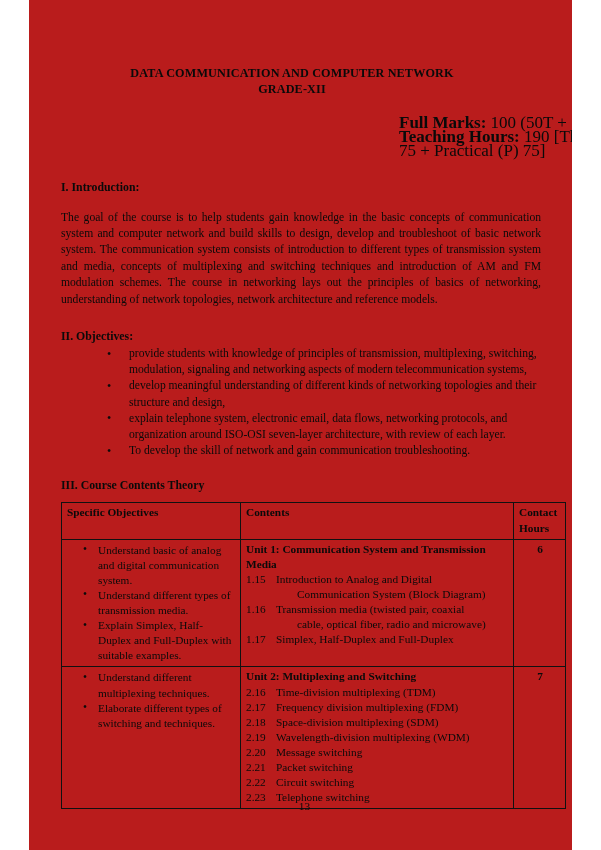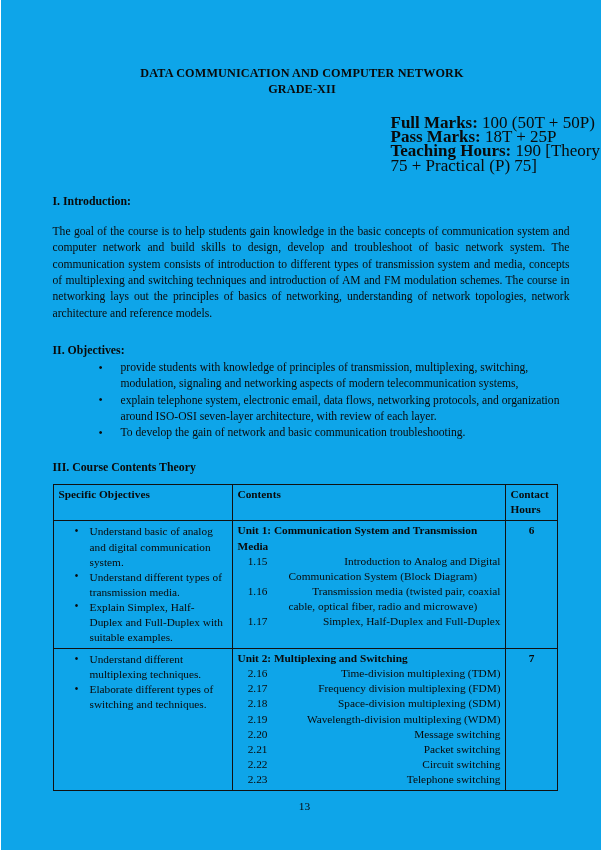--- a/index.html
+++ b/index.html
@@ -7,27 +7,27 @@
     margin: 0;
     padding: 0;
     background: #ffffff;
   }
   body {
     font-family: "Liberation Serif", "DejaVu Serif", serif;
     color: #0a0a0a;
   }
   .page {
     position: relative;
-    width: 600px;
+    width: 543px;
     height: 850px;
     margin: 0 auto;
-    background: #0ea5e9;
+    background: #b91c1c;
     overflow: hidden;
     box-sizing: border-box;
-    padding: 66px 31px 0 52px;
+    padding: 66px 31px 0 32px;
   }
   .doc-title {
     text-align: center;
     font-weight: bold;
     font-size: 12.2px;
     letter-spacing: 0.15px;
     line-height: 15.5px;
     margin: 0 0 0 -18px;
   }
   .doc-title .line2 { display: block; }
@@ -135,21 +135,20 @@
   }
 
   .unit-title {
     font-weight: bold;
     margin: 0 0 0 0;
     line-height: 15.1px;
   }
   .topic-row {
     display: flex;
     line-height: 15.1px;
-    text-align: right;
   }
   .topic-num {
     flex: 0 0 30px;
   }
   .topic-txt {
     flex: 1 1 auto;
   }
   .topic-cont {
     padding-left: 51px;
     line-height: 15.1px;
@@ -171,42 +170,39 @@
 
   <div class="doc-title">
     <span>DATA COMMUNICATION AND COMPUTER NETWORK</span>
     <span class="line2">GRADE-XII</span>
   </div>
 
   <div class="marks-block">
     <div class="marks-row">
       <span class="lbl">Full Marks:</span>
       <span class="val">100 (50T + 50P)</span>
-    </div>
-    <div class="marks-row">
-      <span class="lbl">Pass Marks:</span>
-      <span class="val">18T + 25P</span>
     </div>
     <div class="marks-row">
       <span class="lbl">Teaching Hours:</span>
       <span class="val">190 [Theory (T)</span>
     </div>
     <div class="marks-row">
       <span class="val">75 + Practical (P) 75]</span>
     </div>
   </div>
 
   <h2 class="section-head">I. Introduction:</h2>
   <p class="body-para">The goal of the course is to help students gain knowledge in the basic concepts of communication system and computer network and build skills to design, develop and troubleshoot of basic network system. The communication system consists of introduction to different types of transmission system and media, concepts of multiplexing and switching techniques and introduction of AM and FM modulation schemes. The course in networking lays out the principles of basics of networking, understanding of network topologies, network architecture and reference models.</p>
 
   <h2 class="section-head">II. Objectives:</h2>
   <ul class="obj-list">
     <li>provide students with knowledge of principles of transmission, multiplexing, switching, modulation, signaling and networking aspects of modern telecommunication systems,</li>
+    <li>develop meaningful understanding of different kinds of networking topologies and their structure and design,</li>
     <li>explain telephone system, electronic email, data flows, networking protocols, and organization around ISO-OSI seven-layer architecture, with review of each layer.</li>
-    <li>To develop the gain of network and basic communication troubleshooting.</li>
+    <li>To develop the skill of network and gain communication troubleshooting.</li>
   </ul>
 
   <h2 class="table-head">III. Course Contents Theory</h2>
 
   <table class="contents">
     <colgroup>
       <col class="c-obj">
       <col class="c-con">
       <col class="c-hrs">
     </colgroup>

